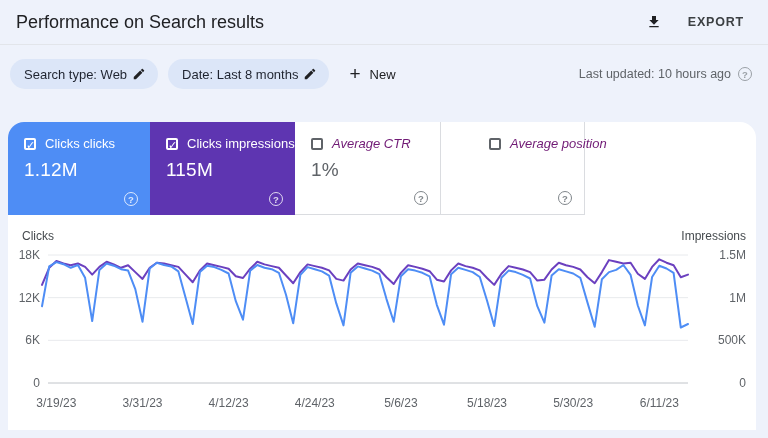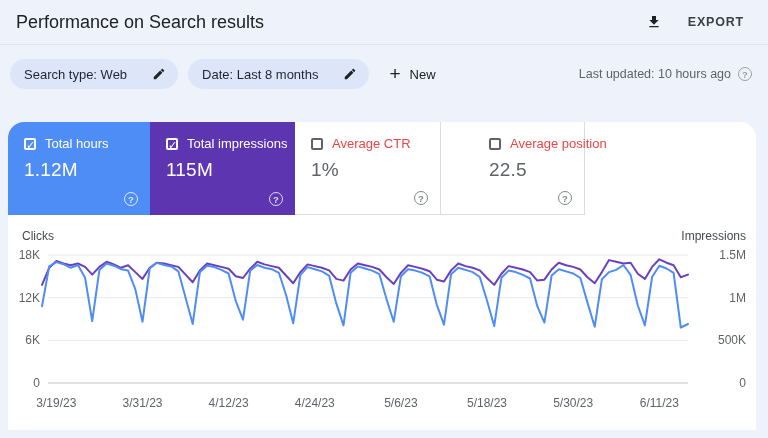--- a/index.html
+++ b/index.html
@@ -11,42 +11,42 @@
   .topbar { height:45px; display:flex; align-items:center; justify-content:space-between;
             padding:0 16px; border-bottom:1px solid #e2e5ea; }
   .page-title { font-size:18px; color:#202124; font-weight:400; }
   .export-btn { display:flex; align-items:center; gap:26px; color:#3c4043; font-size:12.5px;
                 font-weight:700; letter-spacing:.8px; cursor:pointer; padding:6px 8px; border-radius:4px; }
   .export-btn svg { display:block; }
 
   
   .filter-row { display:flex; align-items:center; justify-content:space-between; padding:14px 16px 0 10px; }
   .chips { display:flex; align-items:center; gap:10px; }
-  .chip { display:flex; align-items:center; gap:25px; height:30px; border-radius:16px;
+  .chip { display:flex; align-items:center; gap:5px; height:30px; border-radius:16px;
           padding:0 12px 0 14px; font-size:13px; font-weight:500; color:#1f2430; cursor:pointer; }
   .chip svg { display:block; }
   .new-btn { display:flex; align-items:center; gap:9px; font-size:13px; font-weight:500;
              color:#202124; cursor:pointer; padding:4px 10px; border-radius:4px; }
   .plus { font-size:19px; font-weight:400; line-height:16px; color:#202124; }
   .last-updated { display:flex; align-items:flex-start; gap:7px; font-size:12.5px; color:#5f6368;margin-left:12px; }
 
   .help { width:14px; height:14px; border:1.3px solid currentColor; border-radius:50%;
           font-size:9.5px; font-weight:700; display:flex; align-items:center; justify-content:center;
           flex:0 0 auto; }
   .help.gray { color:#9aa0a6; }
   .help.onwhite { color:#80868b; }
   .help.oncolor { color:rgba(255,255,255,.8); }
 
   
   .panel { margin:33px 12px 0 8px; height:340px; background:#fff; border-radius:16px; }
   .cards { display:flex; }
   .card { position:relative; width:145px; height:93px; padding:14px 12px 0 16px; cursor:pointer; }
   .card.colored .card-label, .card.colored .card-value { color:#fff; }
   .card.first { width:142px; border-top-left-radius:16px; }
-  .card.white .card-label { color:#ef4444; }
+  .card.white .card-label { color:#701a75;font-style:italic; }
   .card.white .card-value { color:#5f6368; }
   .card.b-left { border-left:1px solid #dadce0; }
   .card.b-right { border-right:1px solid #dadce0;padding-left:48px; }
   .card.b-bottom { border-bottom:1px solid #dadce0; }
   .cb-row { display:flex; align-items:center; gap:9px; margin-bottom:9px; }
   .cb { width:12px; height:12px; border:2px solid #fff; border-radius:2px; font-size:11px;
         line-height:11px; text-align:center; color:#fff; font-weight:700; flex:0 0 auto; }
   .cb.unchecked { border-color:#5f6368; }
   .card-label { font-size:13px; white-space:nowrap; }
   .card-value { font-size:19px; line-height:1.1; letter-spacing:.2px; }
@@ -104,50 +104,49 @@
     </div>
   </div>
 
   <div class="panel" style="background: rgb(255, 255, 255);">
 
     <div class="cards">
 
       <div class="card colored first" style="background: rgb(78, 141, 245);">
         <div class="cb-row">
           <span class="cb">✓</span>
-          <span class="card-label">Total hours</span>
+          <span class="card-label">Clicks clicks</span>
         </div>
         <div class="card-value">1.12M</div>
         <span class="help oncolor">?</span>
       </div>
 
       <div class="card colored" style="background: rgb(94, 53, 177);">
         <div class="cb-row">
           <span class="cb">✓</span>
-          <span class="card-label">Total impressions</span>
+          <span class="card-label">Clicks impressions</span>
         </div>
         <div class="card-value">115M</div>
         <span class="help oncolor">?</span>
       </div>
 
       <div class="card white b-bottom">
         <div class="cb-row">
           <span class="cb unchecked"></span>
           <span class="card-label">Average CTR</span>
         </div>
         <div class="card-value">1%</div>
         <span class="help onwhite">?</span>
       </div>
 
       <div class="card white b-left b-right b-bottom">
         <div class="cb-row">
           <span class="cb unchecked"></span>
           <span class="card-label">Average position</span>
         </div>
-        <div class="card-value">22.5</div>
         <span class="help onwhite">?</span>
       </div>
 
     </div>
 
     <div class="chart-wrap">
       <svg id="chart-svg" width="748" height="192" viewBox="0 0 748 192">
           <text x="14" y="13" text-anchor="start" class="axis-title">Clicks</text>
           <text x="738" y="13" text-anchor="end" class="axis-title">Impressions</text>
           <line x1="40" y1="28" x2="680" y2="28" stroke-width="1" stroke="#e8eaed"></line>

